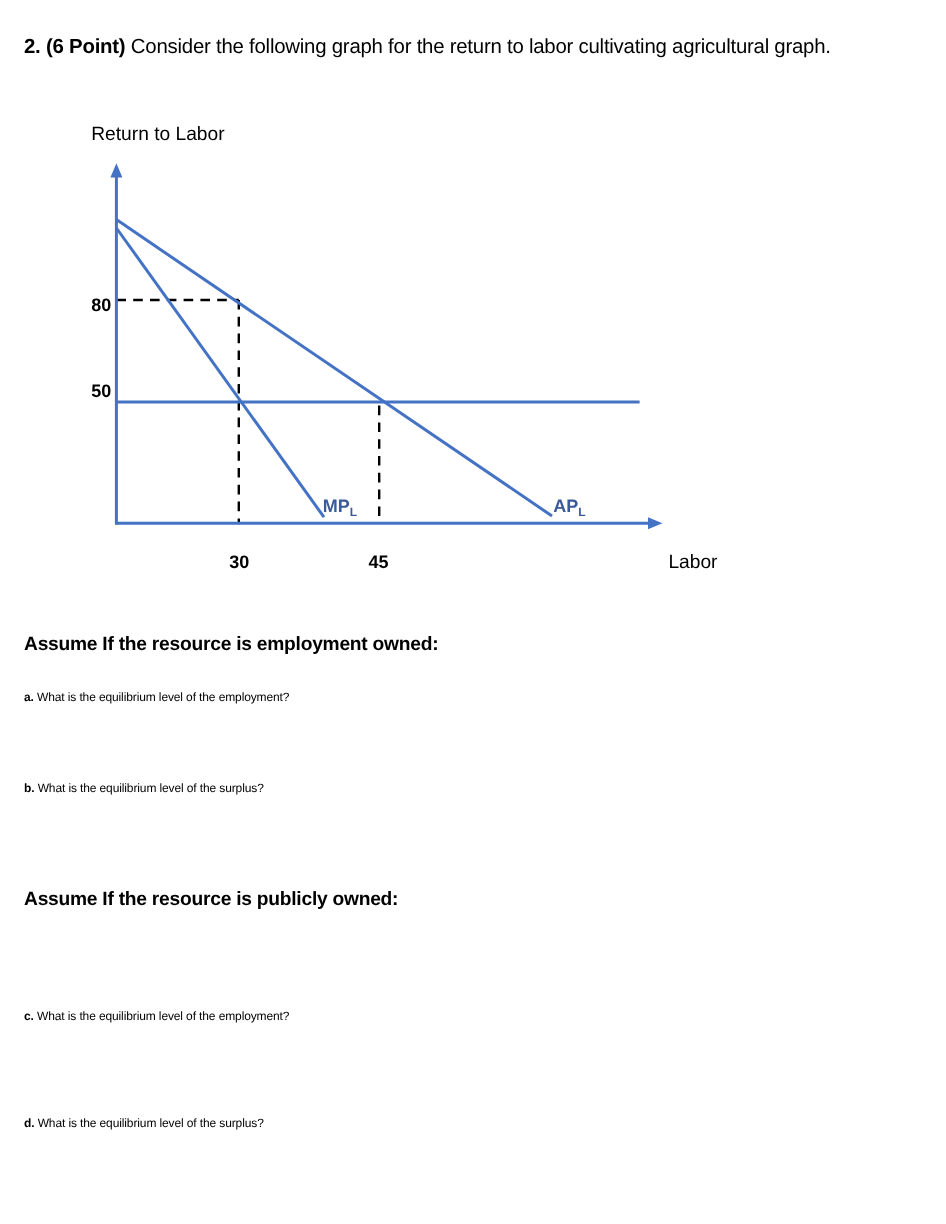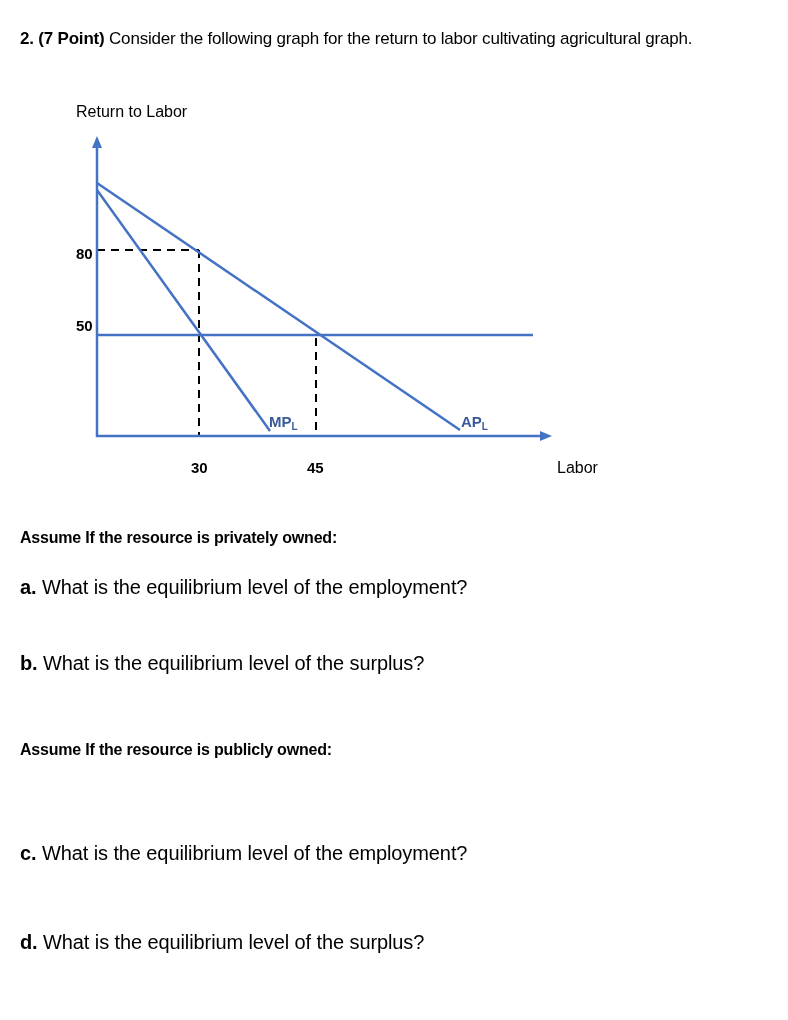--- a/index.html
+++ b/index.html
@@ -1,31 +1,31 @@
 <!DOCTYPE html>
 <html><head>
 <meta charset="utf-8">
 <style>
   html, body { margin: 0; padding: 0; background: #ffffff; }
   body { width: 788px; height: 1020px; position: relative; overflow: hidden;
          font-family: "Liberation Sans", "DejaVu Sans", sans-serif; color: #000; }
   .abs { position: absolute; white-space: nowrap; }
   .title { left: 20px; top: 29px; font-size: 17px; letter-spacing: -0.2px; }
   .title b { font-weight: bold; }
-  .q { left: 20px; font-size: 20px; letter-spacing: -0.1px; }
+  .q { left: 20px; font-size: 10px; letter-spacing: -0.1px; }
   .q b { font-weight: bold; }
   .section { left: 20px; font-size: 16px; font-weight: bold; letter-spacing: -0.2px; }
   svg text { font-family: "Liberation Sans", "DejaVu Sans", sans-serif; }
 </style>
 </head>
 <body>
 
 <div class="abs title">
   <b>2.</b>
-  <b>(7 Point)</b>
+  <b>(6 Point)</b>
   <span>Consider the following graph for the return to labor cultivating agricultural graph.</span>
 </div>
 
 <svg class="abs" style="left:0;top:0" width="788" height="500" viewBox="0 0 788 500">
 
   <text x="76" y="117" font-size="16" fill="#000">Return to Labor</text>
 
   <g stroke="#000" stroke-width="2" stroke-dasharray="8,6" fill="none">
     <line x1="97" y1="250" x2="199" y2="250"></line>
     <line x1="199" y1="250" x2="199" y2="436"></line>
@@ -50,21 +50,21 @@
 
   <text x="191" y="473" font-size="15" font-weight="bold" fill="#000">30</text>
   <text x="307" y="473" font-size="15" font-weight="bold" fill="#000">45</text>
 
   <text x="557" y="473" font-size="16" fill="#000">Labor</text>
 
   <text x="269" y="427" font-size="15" font-weight="bold" fill="#3a5a99"><tspan>MP</tspan><tspan font-size="10" dy="3">L</tspan></text>
   <text x="461" y="427" font-size="15" font-weight="bold" fill="#3a5a99"><tspan>AP</tspan><tspan font-size="10" dy="3">L</tspan></text>
 </svg>
 
-<div class="abs section" style="top:529px">Assume If the resource is privately owned:</div>
+<div class="abs section" style="top:529px">Assume If the resource is employment owned:</div>
 <div class="abs q" style="top:576px">
   <b>a.</b>
   <span>What is the equilibrium level of the employment?</span>
 </div>
 <div class="abs q" style="top:652px">
   <b>b.</b>
   <span>What is the equilibrium level of the surplus?</span>
 </div>
 
 <div class="abs section" style="top:741px">Assume If the resource is publicly owned:</div>

